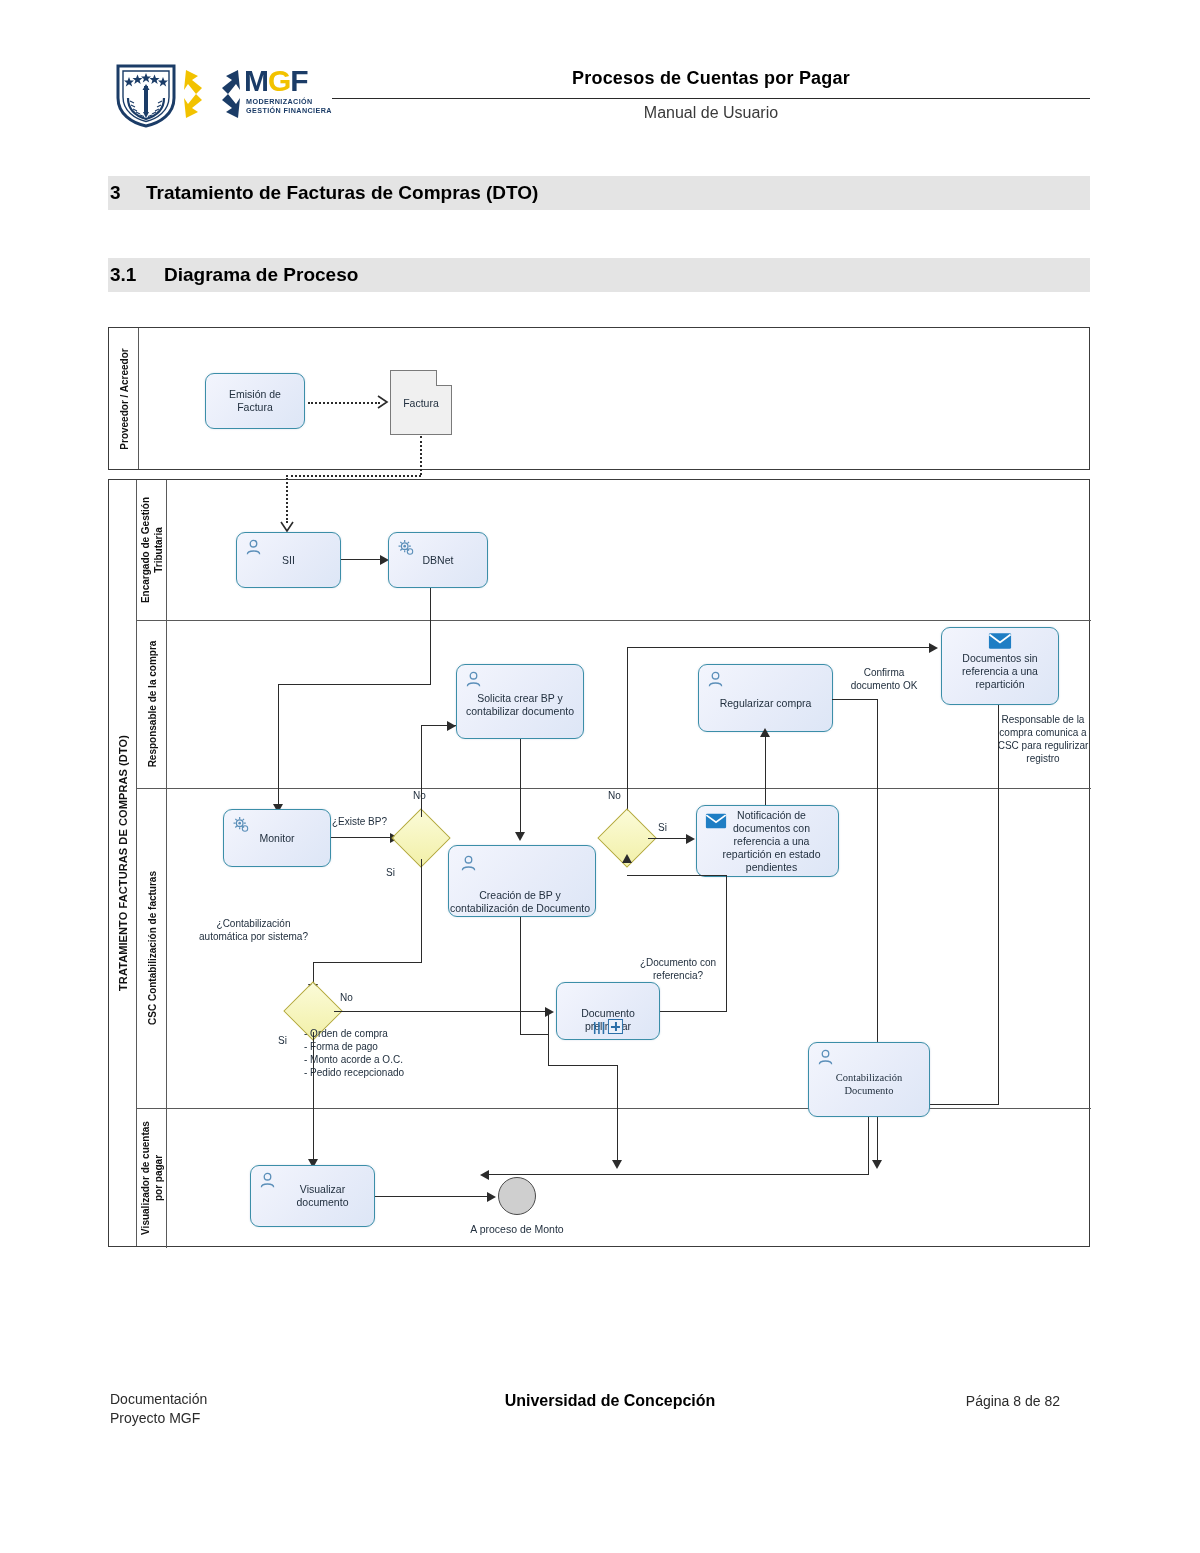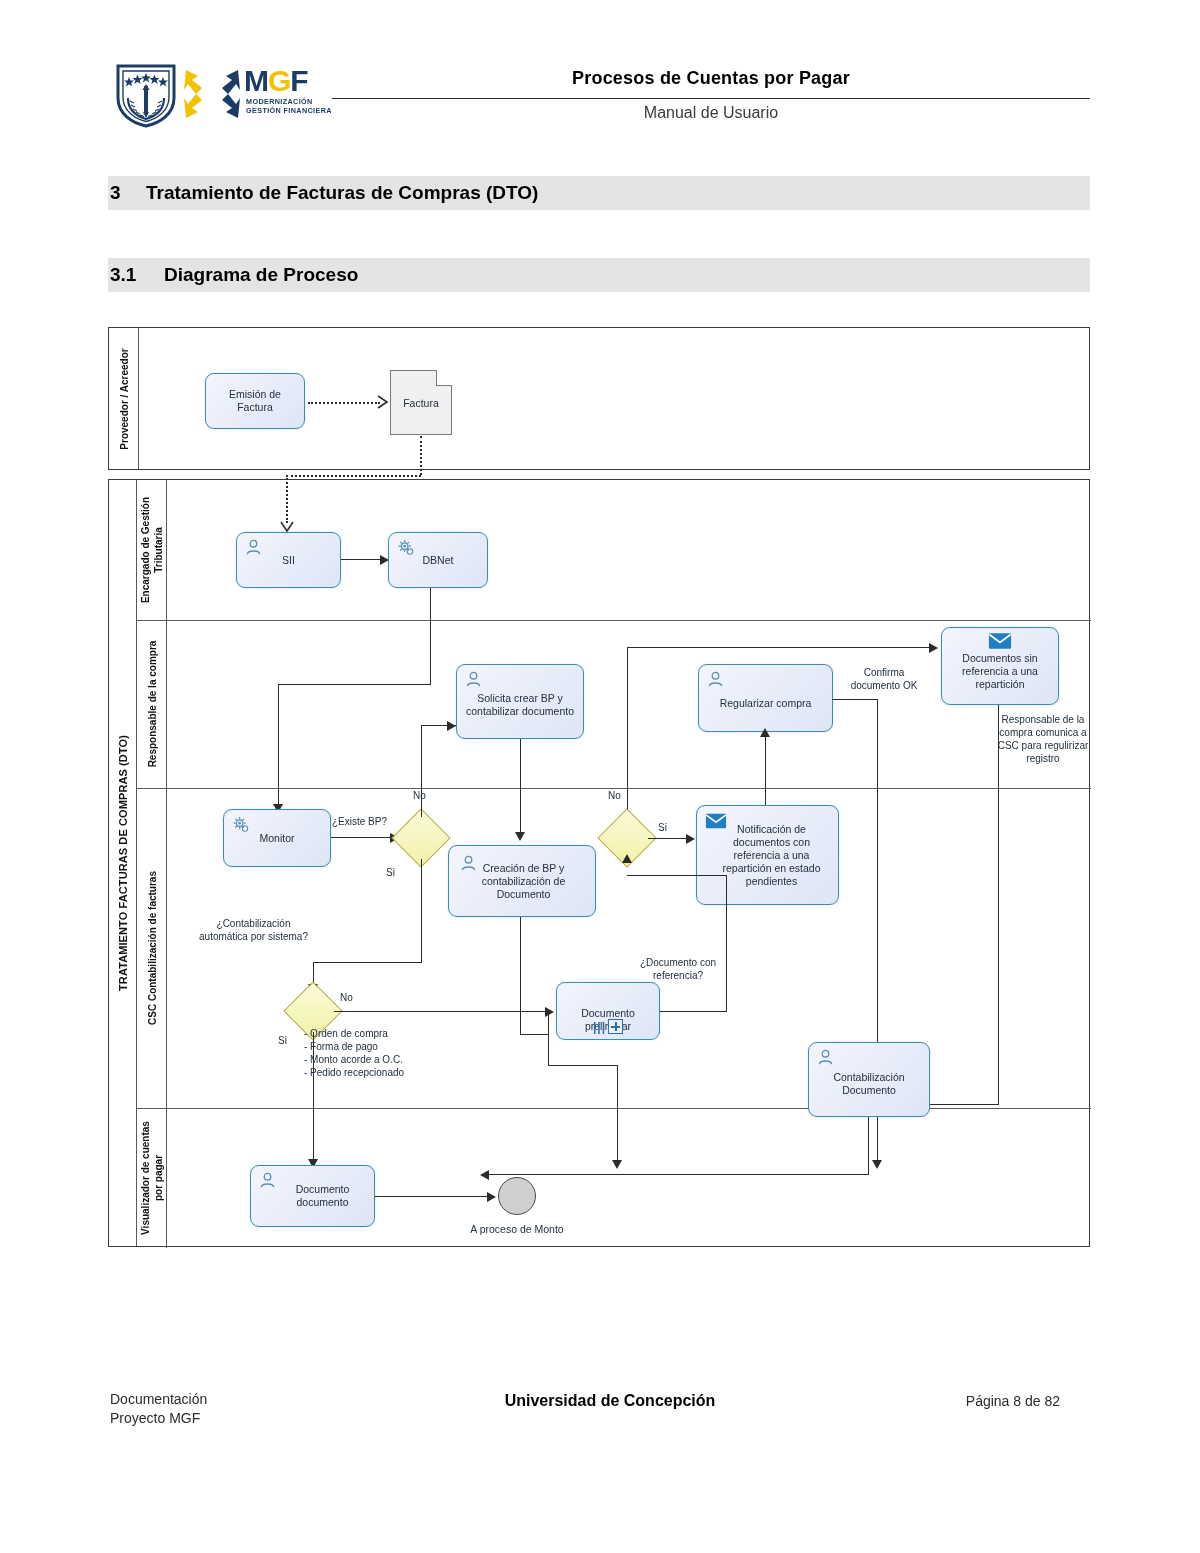--- a/index.html
+++ b/index.html
@@ -293,37 +293,37 @@
     <div class="arw d" style="left:200px;top:657px;"></div>
 
     <div class="ln lnv" style="left:412px;top:412px;height:98px;"></div>
     <div class="arw d" style="left:407px;top:505px;"></div>
 
     <div class="task" style="left:340px;top:518px;width:148px;height:72px;">
       <svg class="icon" style="left:10px;top:8px;" viewBox="0 0 22 22">
         <circle cx="11" cy="7" r="4" fill="none" stroke="#5b8fb9" stroke-width="1.6"></circle>
         <path d="M3.5 20 C3.5 14.5 18.5 14.5 18.5 20" fill="none" stroke="#5b8fb9" stroke-width="1.6"></path>
       </svg>
-      <div class="lbl" style="left:7px;">Creación de BP y contabilización de Documento</div>
+      <div class="lbl" style="left:0;margin-top:21px;">Creación de BP y contabilización de Documento</div>
     </div>
 
     <div class="ln lnv" style="left:412px;top:590px;height:118px;"></div>
     <div class="ln lnh" style="left:412px;top:707px;width:28px;"></div>
 
     <div class="gwwrap" style="left:498px;top:490px;">
       <div class="gw"></div>
     </div>
     <div class="elbl" style="left:500px;top:463px;">No</div>
     <div class="elbl" style="left:550px;top:495px;">Si</div>
     <div class="elbl c" style="left:520px;top:630px;width:100px;">¿Documento con referencia?</div>
 
     <div class="ln lnh" style="left:540px;top:511px;width:42px;"></div>
     <div class="arw r" style="left:578px;top:507px;"></div>
 
-    <div class="task" style="left:588px;top:478px;width:143px;height:100px;">
+    <div class="task" style="left:588px;top:478px;width:143px;height:72px;">
       <svg class="icon" style="left:8px;top:7px;width:22px;height:16px;" viewBox="0 0 26 19">
         <rect x="1" y="1" width="24" height="17" rx="1.5" fill="#1f7ec4"></rect>
         <path d="M1.5 2.5 L13 11 L24.5 2.5" fill="none" stroke="#ffffff" stroke-width="2"></path>
       </svg>
       <div class="lbl" style="left:12px;">Notificación de documentos  con referencia a una repartición en estado pendientes</div>
     </div>
 
     <div class="ln lnv" style="left:657px;top:405px;height:73px;"></div>
     <div class="arw u" style="left:652px;top:401px;"></div>
 
@@ -356,38 +356,38 @@
     <div class="ln lnh" style="left:552px;top:684px;width:67px;"></div>
     <div class="ln lnv" style="left:618px;top:548px;height:137px;"></div>
     <div class="ln lnh" style="left:519px;top:548px;width:100px;"></div>
     <div class="arw u" style="left:514px;top:527px;"></div>
 
     <div class="ln lnv" style="left:440px;top:684px;height:55px;"></div>
     <div class="ln lnh" style="left:440px;top:738px;width:70px;"></div>
     <div class="ln lnv" style="left:509px;top:738px;height:100px;"></div>
     <div class="arw d" style="left:504px;top:833px;"></div>
 
-    <div class="task" style="left:700px;top:715px;width:122px;height:75px;">
+    <div class="task" style="left:700px;top:715px;width:122px;height:75px;font-family:Liberation Serif, serif;">
       <svg class="icon" viewBox="0 0 22 22">
         <circle cx="11" cy="7" r="4" fill="none" stroke="#5b8fb9" stroke-width="1.6"></circle>
         <path d="M3.5 20 C3.5 14.5 18.5 14.5 18.5 20" fill="none" stroke="#5b8fb9" stroke-width="1.6"></path>
       </svg>
       <div class="lbl" style="top:56%;">Contabilización Documento</div>
     </div>
 
     <div class="ln lnv" style="left:760px;top:790px;height:58px;"></div>
     <div class="ln lnh" style="left:380px;top:847px;width:381px;"></div>
     <div class="arw l" style="left:372px;top:843px;"></div>
 
     <div class="task" style="left:142px;top:838px;width:125px;height:62px;">
       <svg class="icon" viewBox="0 0 22 22">
         <circle cx="11" cy="7" r="4" fill="none" stroke="#5b8fb9" stroke-width="1.6"></circle>
         <path d="M3.5 20 C3.5 14.5 18.5 14.5 18.5 20" fill="none" stroke="#5b8fb9" stroke-width="1.6"></path>
       </svg>
-      <div class="lbl" style="left:24px;">Documento documento</div>
+      <div class="lbl" style="left:24px;">Visualizar documento</div>
     </div>
     <div class="ln lnh" style="left:267px;top:869px;width:115px;"></div>
     <div class="arw r" style="left:379px;top:865px;"></div>
 
     <div class="endev" style="left:390px;top:850px;"></div>
     <div class="endlbl" style="left:348px;top:896px;width:122px;">A proceso de Monto</div>
 
   </div>
 
   <div class="ft">

